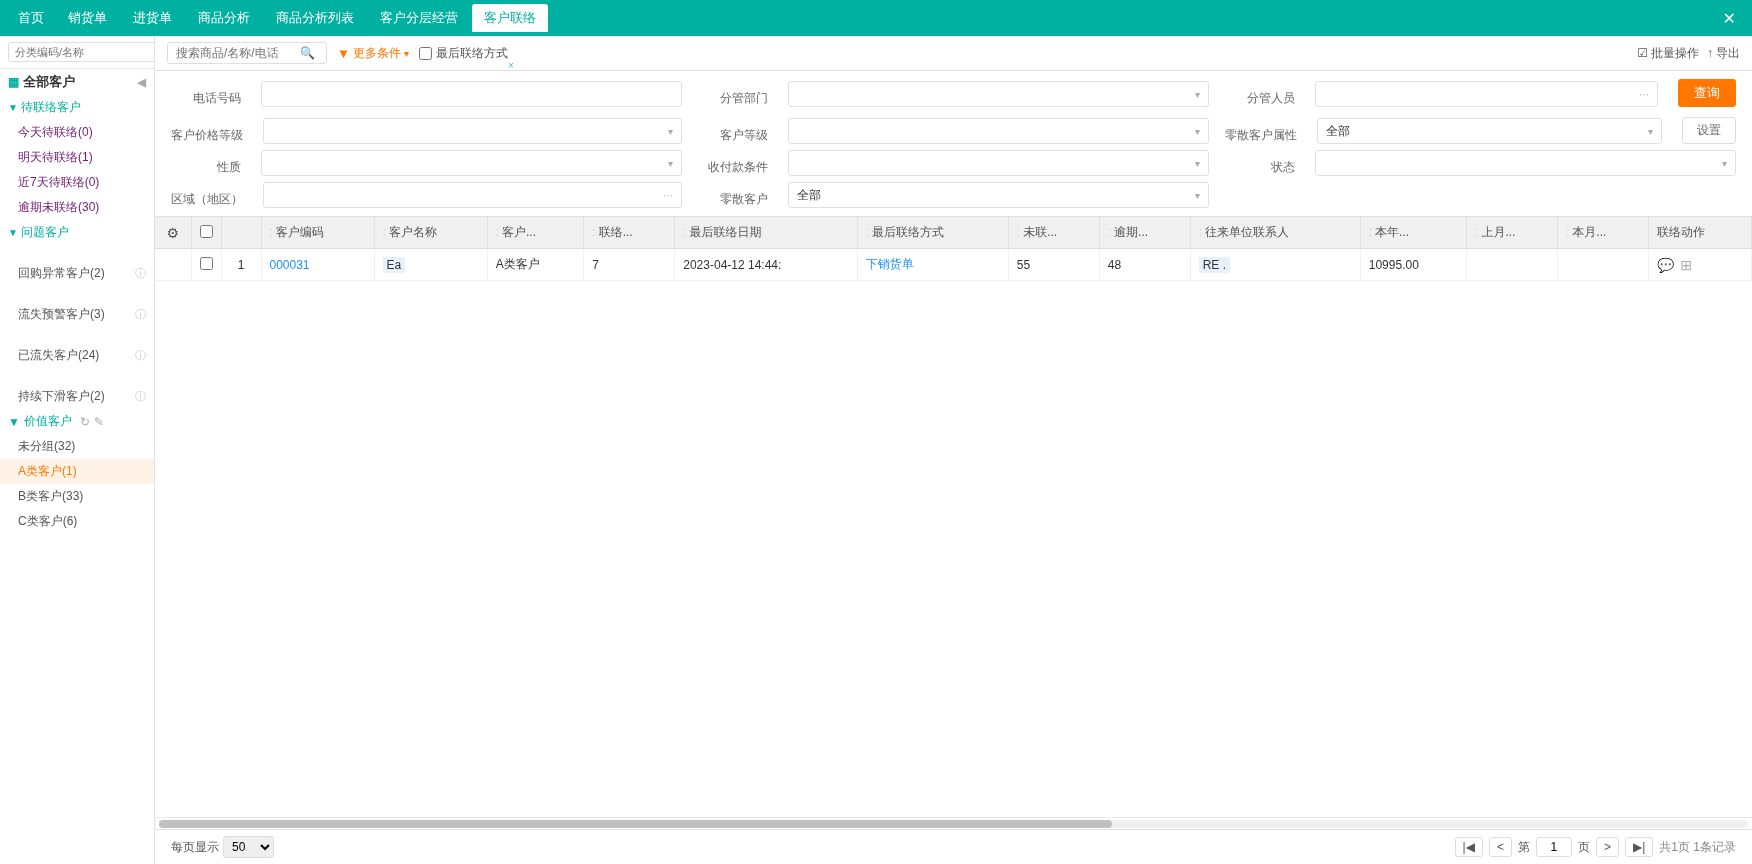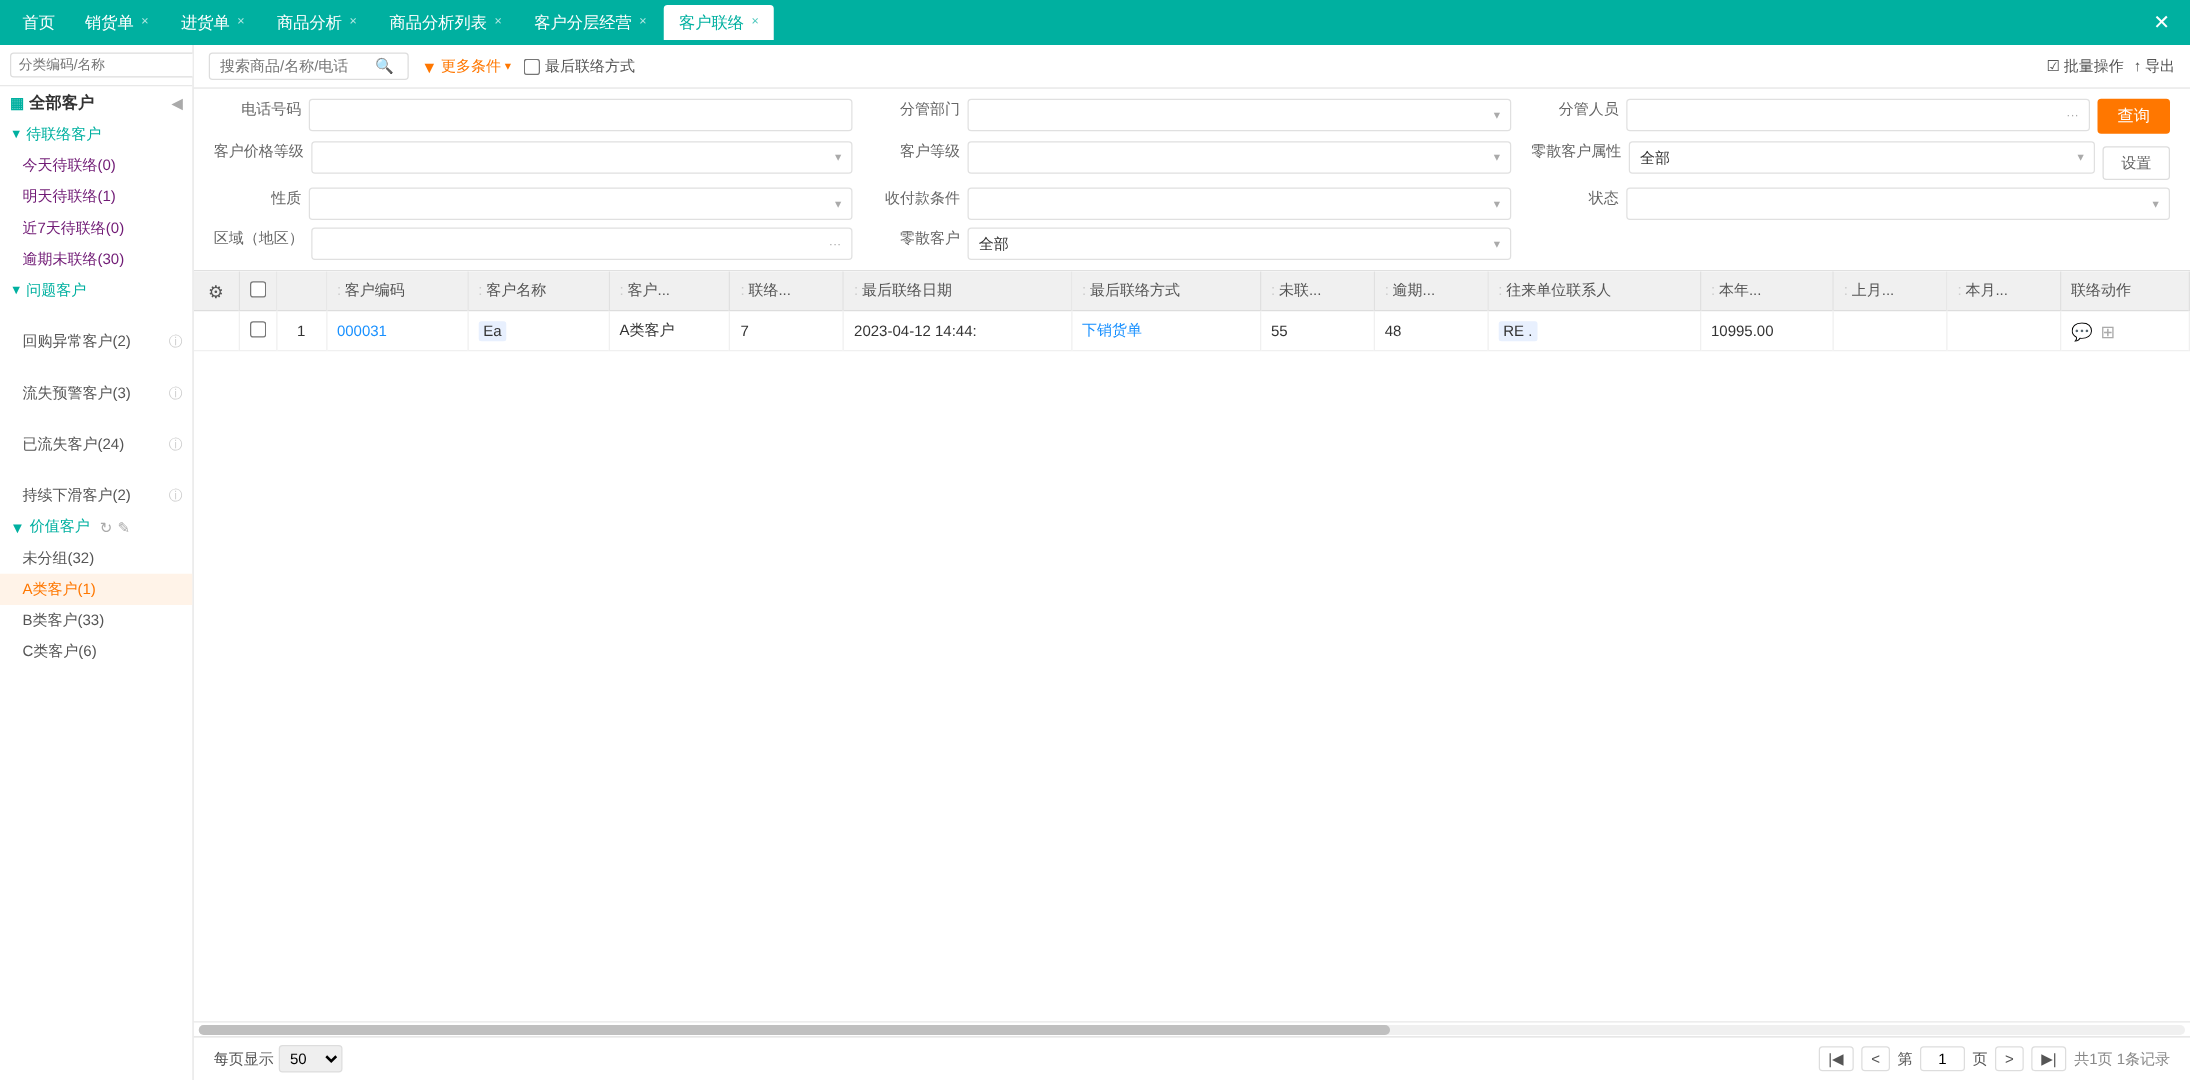--- a/index.html
+++ b/index.html
@@ -17,22 +17,23 @@
     .nav-tab {
       padding: 0 12px;
       height: 28px;
       line-height: 28px;
       color: #fff;
       cursor: pointer;
       border-radius: 3px 3px 0 0;
       white-space: nowrap;
       display: flex;
       align-items: center;
-      gap: 4px;
+      gap: 20px;
       font-size: 13px;
+      flex-direction: column;
     }
     .nav-tab.active { background: #fff; color: #00b0a0; }
     .nav-tab .close-x { font-size: 10px; opacity: 0.7; margin-left: 2px; }
     .nav-home { color: #fff; font-size: 13px; padding: 0 10px; height: 28px; line-height: 28px; cursor: pointer; }
     .top-nav-close { margin-left: auto; color: #fff; cursor: pointer; font-size: 16px; padding: 0 8px; }
 
     
     .main-layout {
       display: flex;
       height: calc(100vh - 36px);
@@ -176,22 +177,22 @@
     }
     .filter-row {
       display: grid;
       grid-template-columns: 1fr 1fr 1fr;
       gap: 8px 16px;
       margin-bottom: 6px;
     }
     .filter-row:last-child { margin-bottom: 0; }
     .filter-field {
       display: flex;
-      align-items: flex-start;
-      gap: 6px;
+      align-items: flex-end;
+      gap: 20px;
     }
     .filter-label {
       white-space: nowrap;
       color: #666;
       font-size: 12px;
       min-width: 70px;
       text-align: right;
     }
     .filter-input {
       flex: 1;

